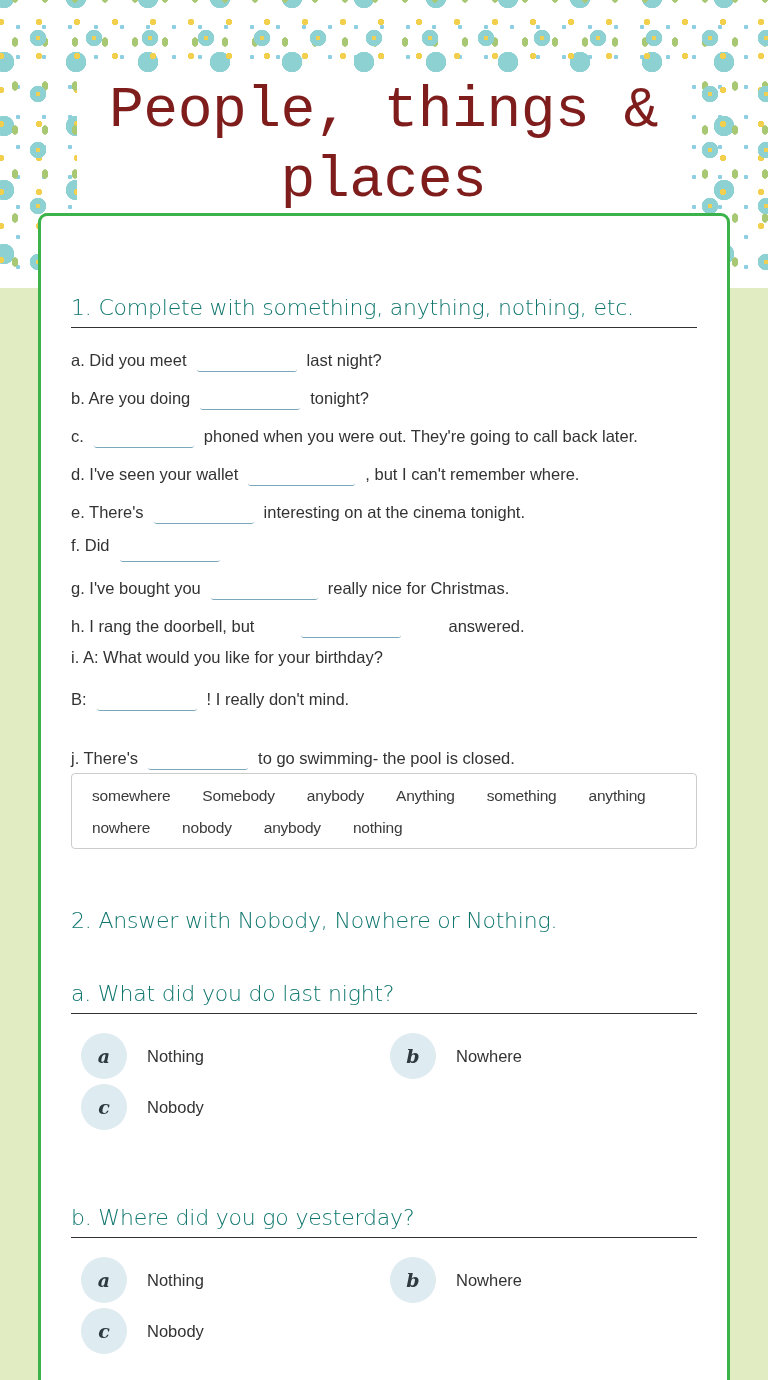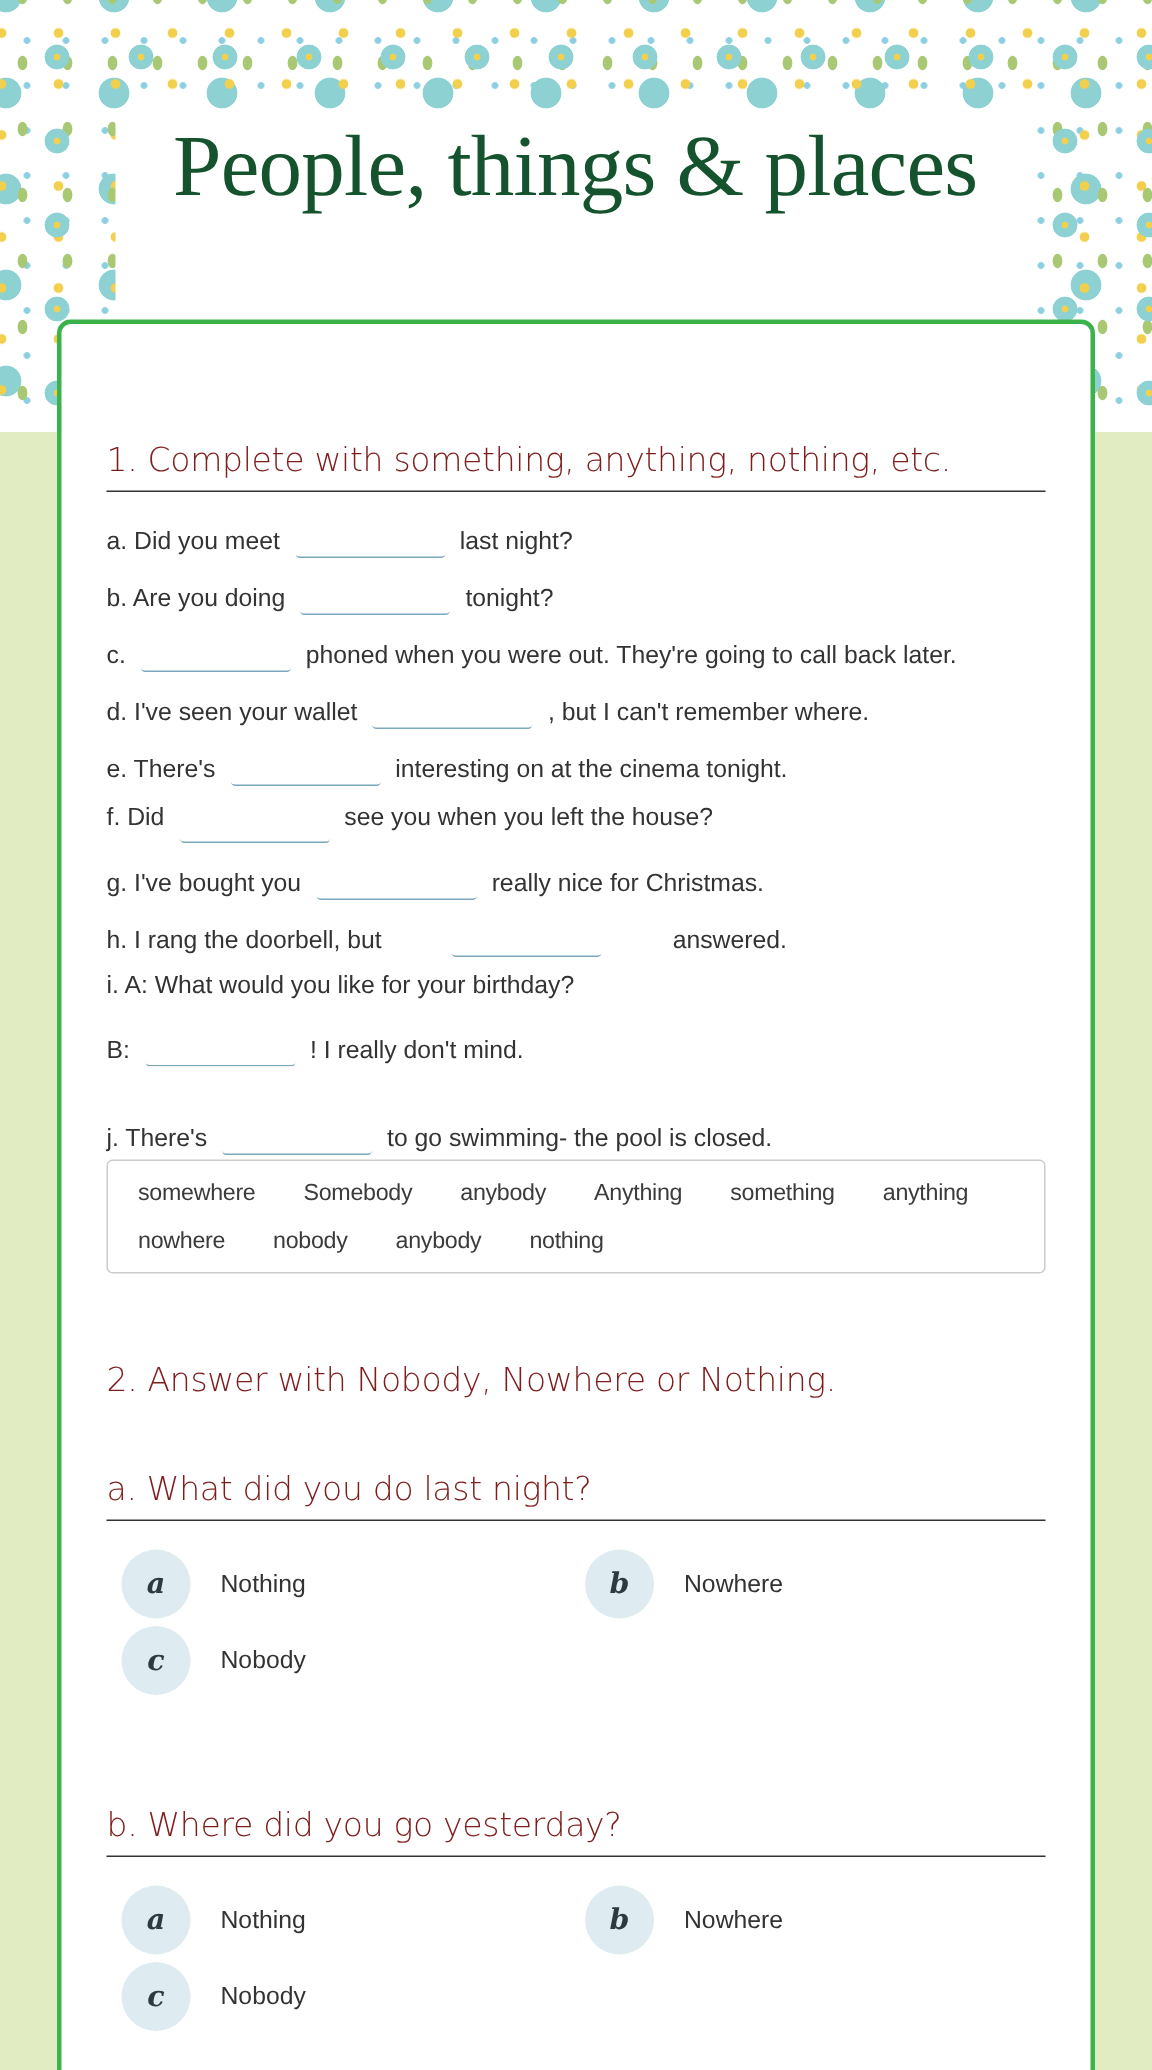--- a/index.html
+++ b/index.html
@@ -24,36 +24,36 @@
     background-size: 56px 56px, 56px 56px, 30px 44px, 38px 34px, 72px 64px, 26px 30px;
     background-position: 10px 10px, 10px 10px, 0 20px, 20px 5px, 40px 30px, 5px 12px;
   }
   .title-box {
     position: absolute; left: 77px; top: 75px; width: 613px; height: 150px;
     background: #fff;
   }
   .title {
     position: absolute; left: 77px; top: 76px; width: 613px;
     text-align: center;
-    font-family: Liberation Serif, serif;
+    font-family: Liberation Mono, monospace;
     font-weight: 300;
     font-size: 58px; line-height: 70px;
-    color: #14532d;
+    color: #7f1d1d;
     letter-spacing: -0.5px;
   }
   .card {
     position: absolute; left: 38px; top: 213px; width: 692px; height: 1200px;
     background: #fff;
     border: 3px solid #3cb34a;
     border-radius: 9px;
   }
   .section-h {
     position: absolute; left: 71px; width: 626px;
     font-family: "DejaVu Sans", sans-serif;
-    font-size: 22px; font-weight: 300; color: #7f1d1d;
+    font-size: 22px; font-weight: 300; color: #0f766e;
     letter-spacing: -0.2px;
   }
   .section-h.ruled { border-bottom: 1.5px solid #333; padding-bottom: 7px; }
   .q-line {
     position: absolute; left: 71px;
     font-size: 16.5px; color: #333; white-space: nowrap;
     display: flex; align-items: baseline;
   }
   .blank {
     display: inline-block; width: 100px; height: 22px;
@@ -121,21 +121,20 @@
   <span>, but I can't remember where.</span>
 </div>
 <div class="q-line" style="top:496px;">
   <span>e. There's</span>
   <span class="blank"></span>
   <span>interesting on at the cinema tonight.</span>
 </div>
 <div class="q-line" style="top:534px;align-items:center;">
   <span>f. Did</span>
   <span class="blank"></span>
-  <span>see you when you left the house?</span>
 </div>
 <div class="q-line" style="top:572px;">
   <span>g. I've bought you</span>
   <span class="blank w107"></span>
   <span>really nice for Christmas.</span>
 </div>
 <div class="q-line" style="top:610px;gap:37px;">
   <span>h. I rang the doorbell, but</span>
   <span class="blank"></span>
   <span>answered.</span>

